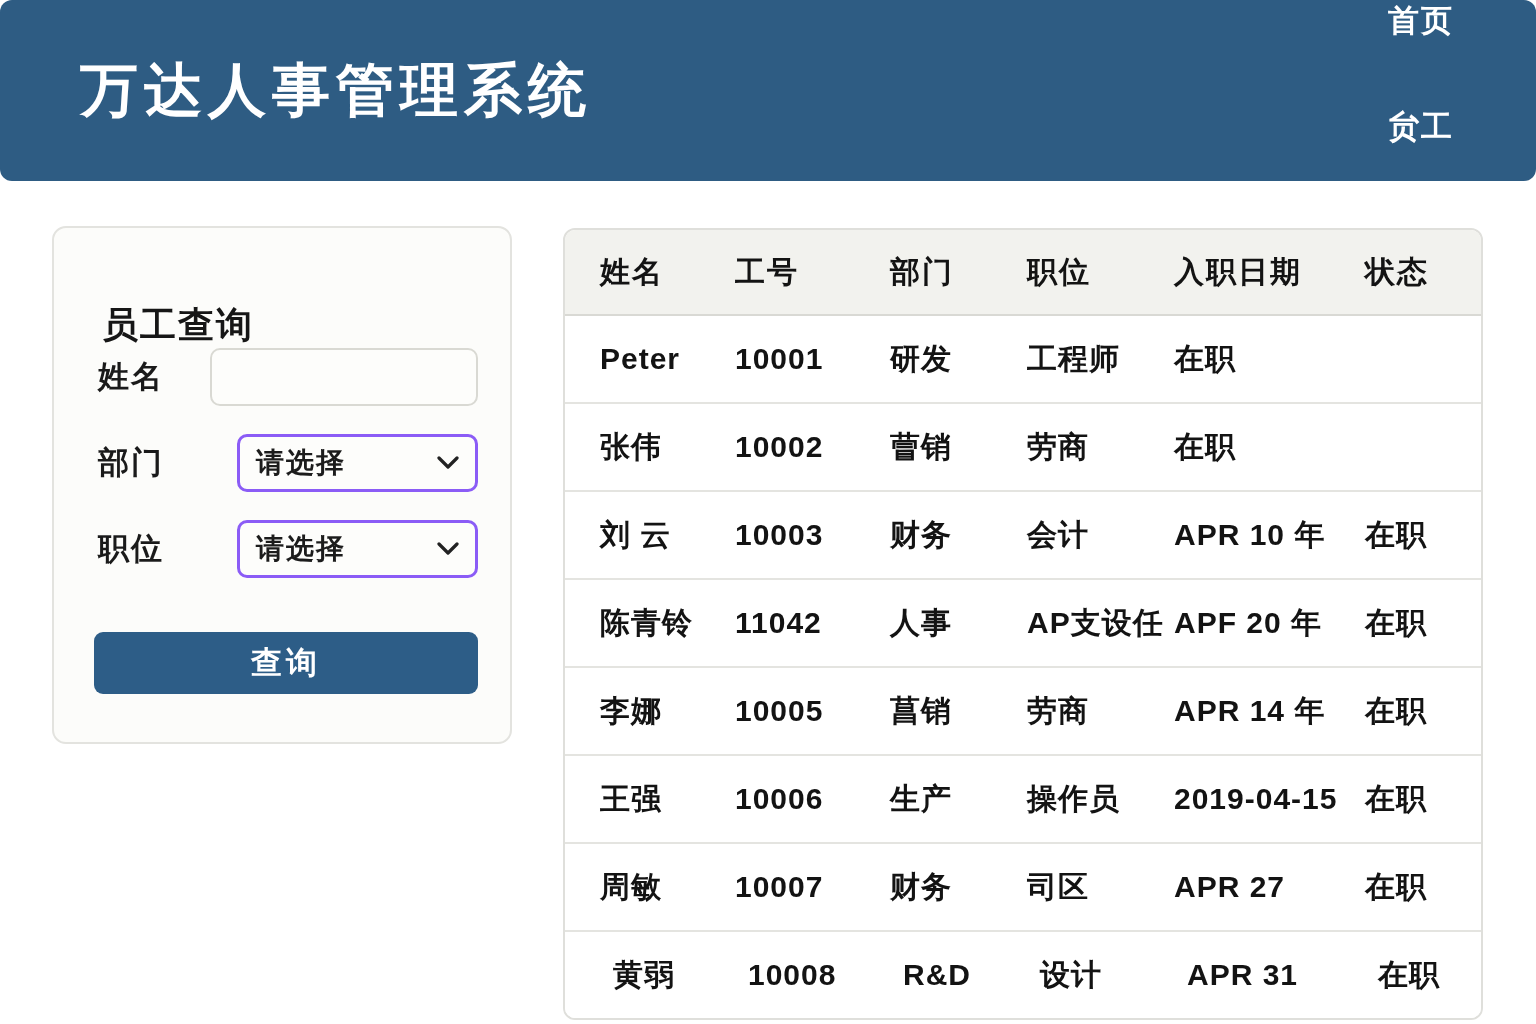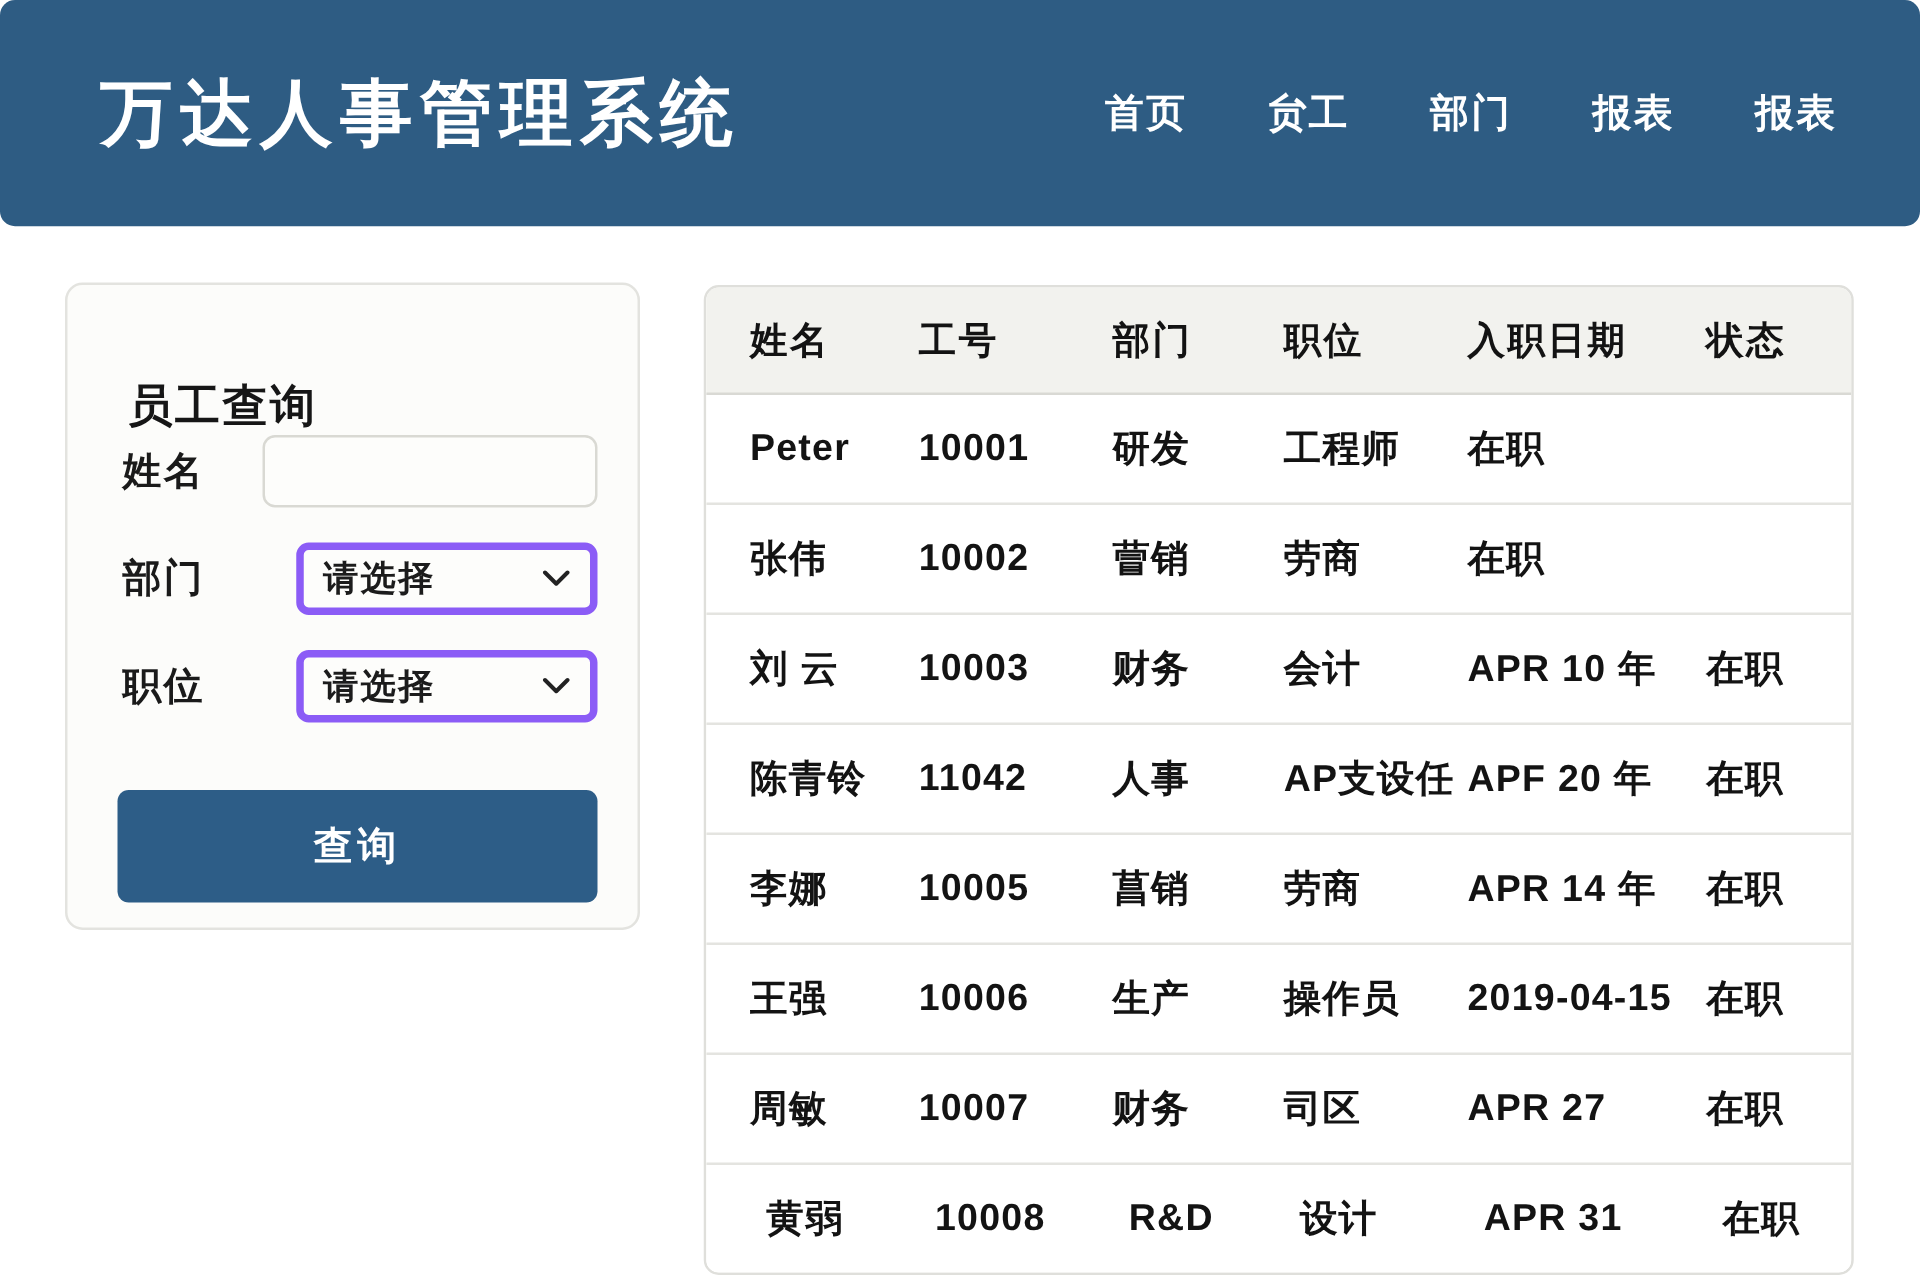--- a/index.html
+++ b/index.html
@@ -13,22 +13,22 @@
   
   .app-header{
     position:absolute;top:0;left:0;width:1536px;height:181px;
     background:#2e5c83;display:flex;align-items:center;border-radius:12px;
   }
   .app-title{
     margin-left:80px;font-size:58px;font-weight:800;color:#ffffff;
     letter-spacing:6px;white-space:nowrap;
   }
   .app-nav{
-    position:absolute;right:66px;top:0;height:181px;
-    display:flex;align-items:center;gap:64px;
+    position:absolute;right:82px;top:0;height:181px;
+    display:flex;align-items:center;gap:64px;flex-direction:column;
   }
   .nav-item{
     color:#ffffff;font-size:31px;font-weight:700;letter-spacing:2px;
     cursor:pointer;white-space:nowrap;
   }
   
   .search-panel{
     position:absolute;left:52px;top:226px;width:460px;height:518px;
     background:#fcfcfa;border:2px solid #e3e3df;border-radius:14px;
     box-sizing:border-box;
@@ -45,29 +45,29 @@
     width:112px;font-size:31px;font-weight:700;color:#1a1a1a;letter-spacing:2px;
   }
   .text-input{
     width:268px;height:58px;box-sizing:border-box;
     border:2px solid #d9d9d3;border-radius:10px;background:#fdfdfb;
     font-size:26px;padding:0 14px;outline:none;
     font-family:"Liberation Sans","DejaVu Sans",sans-serif;
   }
   .select-box{
     width:268px;height:58px;box-sizing:border-box;
-    border:6px solid #8b5cf6;border-radius:10px;background:#fdfdfb;
+    border:3px solid #8b5cf6;border-radius:10px;background:#fdfdfb;
     display:flex;align-items:center;justify-content:space-between;
     padding:0 16px;cursor:pointer;margin-left:40px;
   }
   .select-value{font-size:28px;font-weight:600;color:#1c1c1c;letter-spacing:2px;}
   .chevron{width:22px;height:14px;flex:0 0 auto;}
   .chevron svg{display:block;}
   .query-button{
-    position:absolute;left:40px;top:404px;width:384px;height:90px;
+    position:absolute;left:40px;top:404px;width:384px;height:62px;
     background:#2d5d87;border:none;border-radius:9px;cursor:pointer;
     color:#ffffff;font-size:31px;font-weight:700;letter-spacing:4px;
     font-family:"Liberation Sans","DejaVu Sans",sans-serif;
   }
   
   .emp-table{
     position:absolute;left:563px;top:228px;width:920px;
     background:#ffffff;border:2px solid #dfdfdb;border-radius:12px;
     box-sizing:border-box;overflow:hidden;
   }

